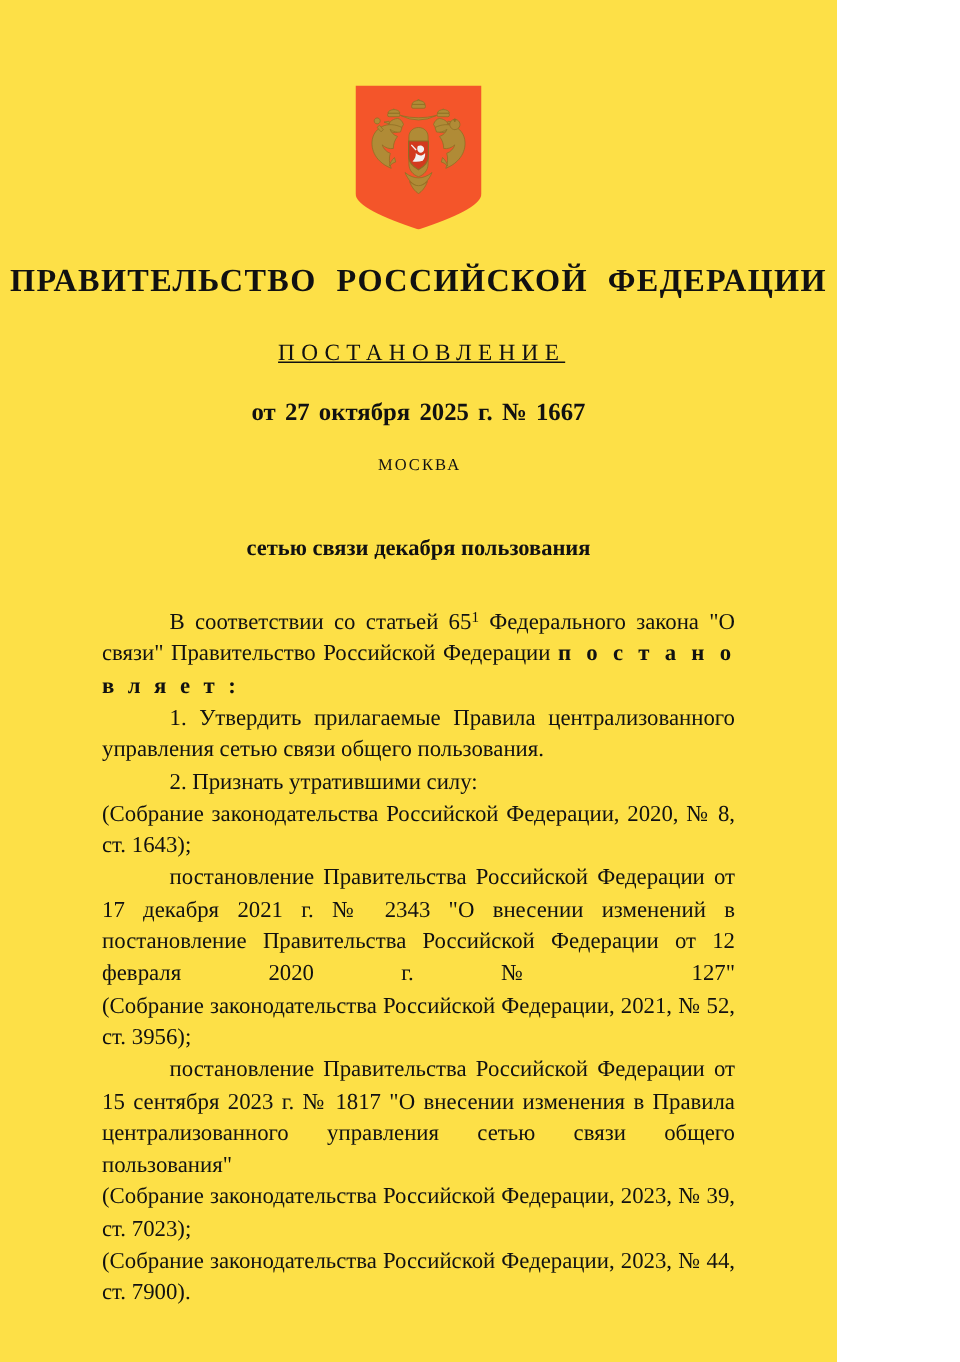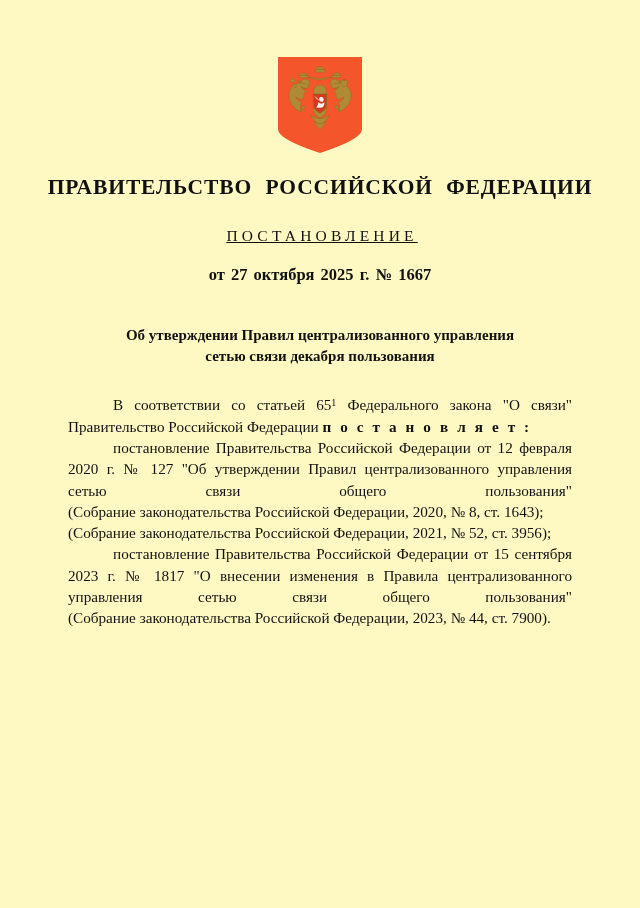--- a/index.html
+++ b/index.html
@@ -12,24 +12,24 @@
     width: 640px;
     height: 908px;
     overflow: hidden;
     font-family: "Liberation Serif", "DejaVu Serif", serif;
     color: #111111;
     -webkit-font-smoothing: antialiased;
   }
 
   .page {
     position: relative;
-    width: 640px;
+    width: 558px;
     height: 908px;
     box-sizing: border-box;
-    background: #fef9c3;
+    background: #fde047;
   }
 
   
   .emblem-wrap {
     width: 100%;
     display: flex;
     justify-content: center;
     padding-top: 57px;
   }
   .emblem {
@@ -176,37 +176,40 @@
         <path d="M41.6 40.4 c1.4 -0.8 3 -0.4 3.8 0.8 c0.6 1 0.4 2.2 -0.4 3 c-1 0.8 -2.4 0.8 -3.2 -0.2 c-0.8 -1 -0.8 -2.6 -0.2 -3.6 Z" fill="#F2F2F2"></path>
         <path d="M40.4 43 l-3.2 -3.4" stroke="#F2F2F2" stroke-width="0.9" fill="none"></path>
       </g>
     </svg>
   </div>
 
   <div class="doc-header">
     <h1 class="org-title">ПРАВИТЕЛЬСТВО  РОССИЙСКОЙ  ФЕДЕРАЦИИ</h1>
     <div class="act-type">ПОСТАНОВЛЕНИЕ</div>
     <div class="act-date">от 27 октября 2025 г. № 1667</div>
+    <div class="act-city">МОСКВА</div>
   </div>
 
   <div class="doc-subject">
-    <span class="subject-line">Об утверждении Правил централизованного управления</span>
     <span class="subject-line">сетью связи декабря пользования</span>
   </div>
 
   <div class="body-text">
 
     <p class="first-para"><span>В соответствии со статьей 65</span><sup>1</sup><span> Федерального закона "О связи" Правительство Российской Федерации </span><span class="spaced-bold">п о с т а н о в л я е т :</span></p>
 
-
-
-    <p class="force-justify">постановление Правительства Российской Федерации от 12 февраля 2020 г. № 127 "Об утверждении Правил централизованного управления сетью связи общего пользования"</p>
+    <p>1. Утвердить прилагаемые Правила централизованного управления сетью связи общего пользования.</p>
+
+    <p>2. Признать утратившими силу:</p>
+
     <p class="no-indent">(Собрание законодательства Российской Федерации, 2020, № 8, ст. 1643);</p>
 
+    <p class="force-justify">постановление Правительства Российской Федерации от 17 декабря 2021 г. № 2343 "О внесении изменений в постановление Правительства Российской Федерации от 12 февраля 2020 г. № 127"</p>
     <p class="no-indent">(Собрание законодательства Российской Федерации, 2021, № 52, ст. 3956);</p>
 
     <p class="force-justify">постановление Правительства Российской Федерации от 15 сентября 2023 г. № 1817 "О внесении изменения в Правила централизованного управления сетью связи общего пользования"</p>
+    <p class="no-indent">(Собрание законодательства Российской Федерации, 2023, № 39, ст. 7023);</p>
 
     <p class="no-indent">(Собрание законодательства Российской Федерации, 2023, № 44, ст. 7900).</p>
 
   </div>
 
 </div>
 
 </body></html>

